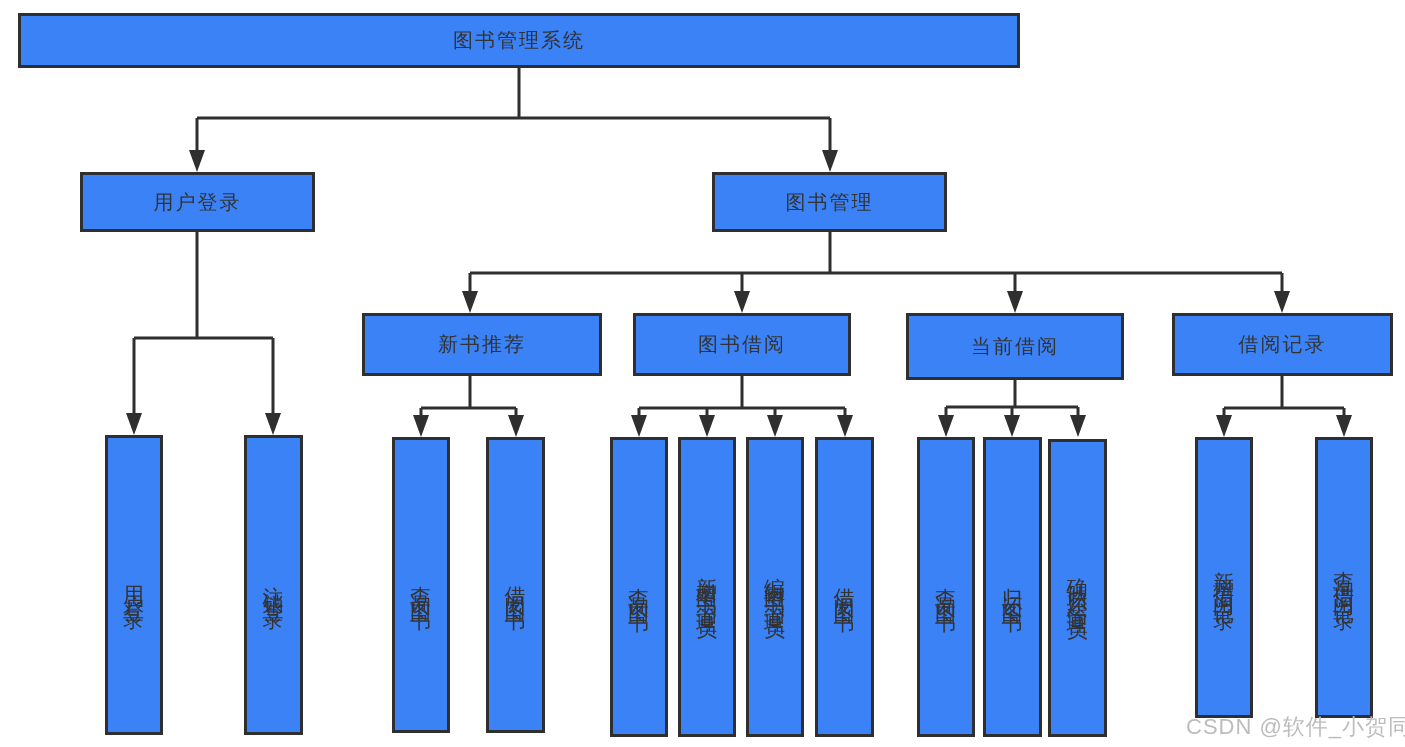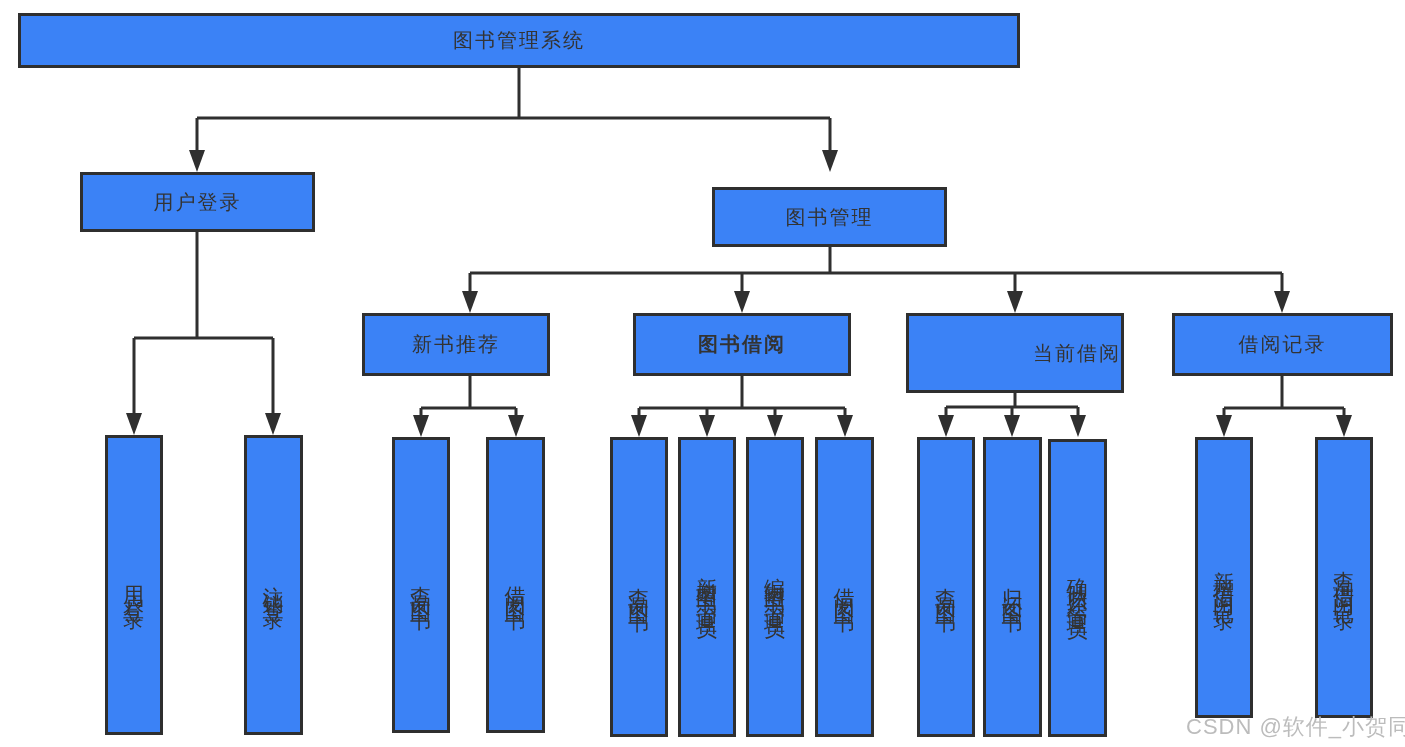--- a/index.html
+++ b/index.html
@@ -104,31 +104,31 @@
     </g>
   </svg>
 
   <div class="box hbox" style="left:18px; top:13px; width:1002px; height:55px;">
     <span>图书管理系统</span>
   </div>
 
   <div class="box hbox" style="left:80px; top:172px; width:235px; height:60px;">
     <span>用户登录</span>
   </div>
-  <div class="box hbox" style="left:712px; top:172px; width:235px; height:60px;margin-top:15px;">
+  <div class="box hbox" style="left:712px; top:172px; width:235px; height:60px;">
     <span>图书管理</span>
   </div>
 
-  <div class="box hbox" style="left:362px; top:313px; width:188px; height:63px;">
+  <div class="box hbox" style="left:362px; top:313px; width:240px; height:63px;">
     <span>新书推荐</span>
   </div>
-  <div class="box hbox" style="left:633px; top:313px; width:218px; height:63px;font-weight:bold;">
+  <div class="box hbox" style="left:633px; top:313px; width:218px; height:63px;">
     <span>图书借阅</span>
   </div>
-  <div class="box hbox" style="left:906px; top:313px; width:218px; height:80px;justify-content:flex-end;">
+  <div class="box hbox" style="left:906px; top:313px; width:218px; height:67px;">
     <span>当前借阅</span>
   </div>
   <div class="box hbox" style="left:1172px; top:313px; width:221px; height:63px;">
     <span>借阅记录</span>
   </div>
 
   <div class="box vbox" style="left:105px; top:435px; width:58px; height:300px;">
     <span>用户登录</span>
   </div>
   <div class="box vbox" style="left:244px; top:435px; width:59px; height:300px;">

